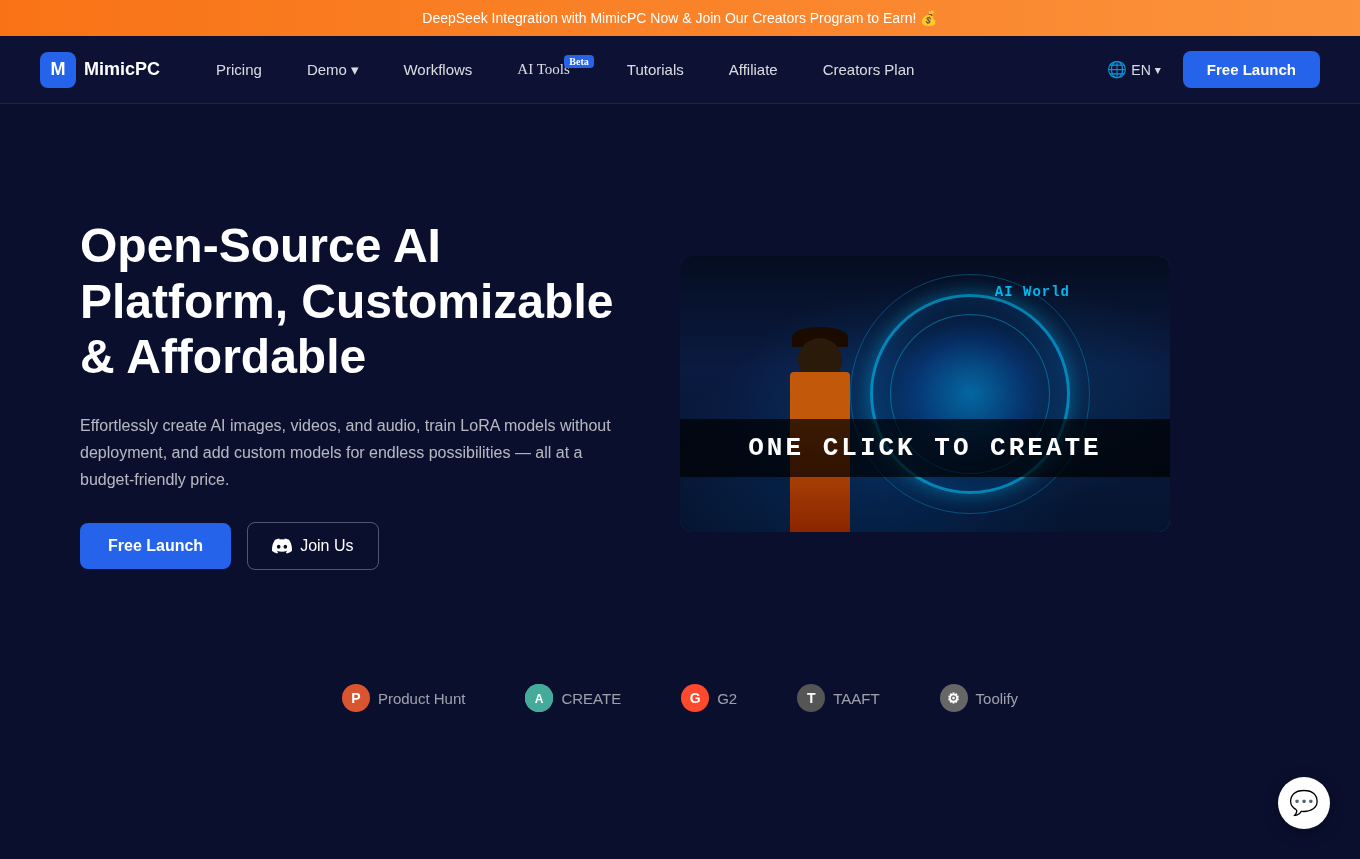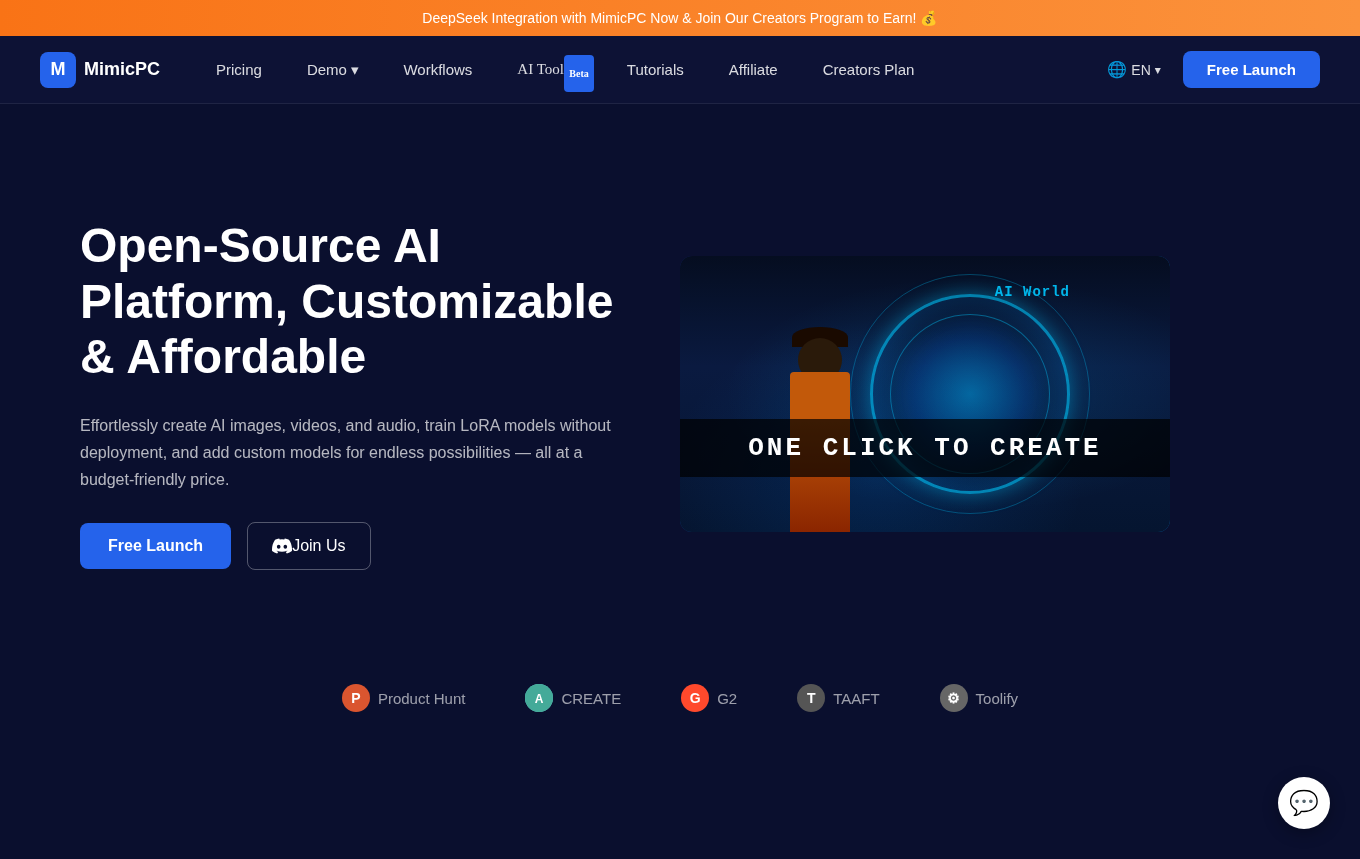--- a/index.html
+++ b/index.html
@@ -71,21 +71,21 @@
       align-items: center;
       gap: 4px;
       position: relative;
       white-space: nowrap;
     }
     .beta-badge {
       background: #2563eb;
       color: #fff;
       font-size: 10px;
       font-weight: 700;
-      padding: 13px 5px;
+      padding: 1px 5px;
       border-radius: 4px;
       position: absolute;
       top: 2px;
       right: 4px;
     }
     .nav-item-ai-tools { padding-right: 28px; font-family: Liberation Serif, serif; }
     .nav-right {
       display: flex;
       align-items: center;
       gap: 12px;
@@ -160,20 +160,21 @@
       background: transparent;
       color: #fff;
       border: 1.5px solid rgba(255,255,255,0.3);
       padding: 13px 24px;
       border-radius: 8px;
       font-size: 16px;
       font-weight: 500;
       cursor: pointer;
       display: flex;
       align-items: center;
+      gap: 8px;
     }
     .discord-icon {
       width: 20px;
       height: 20px;
     }
 
     
     .hero-right {
       flex: 1;
       max-width: 490px;

